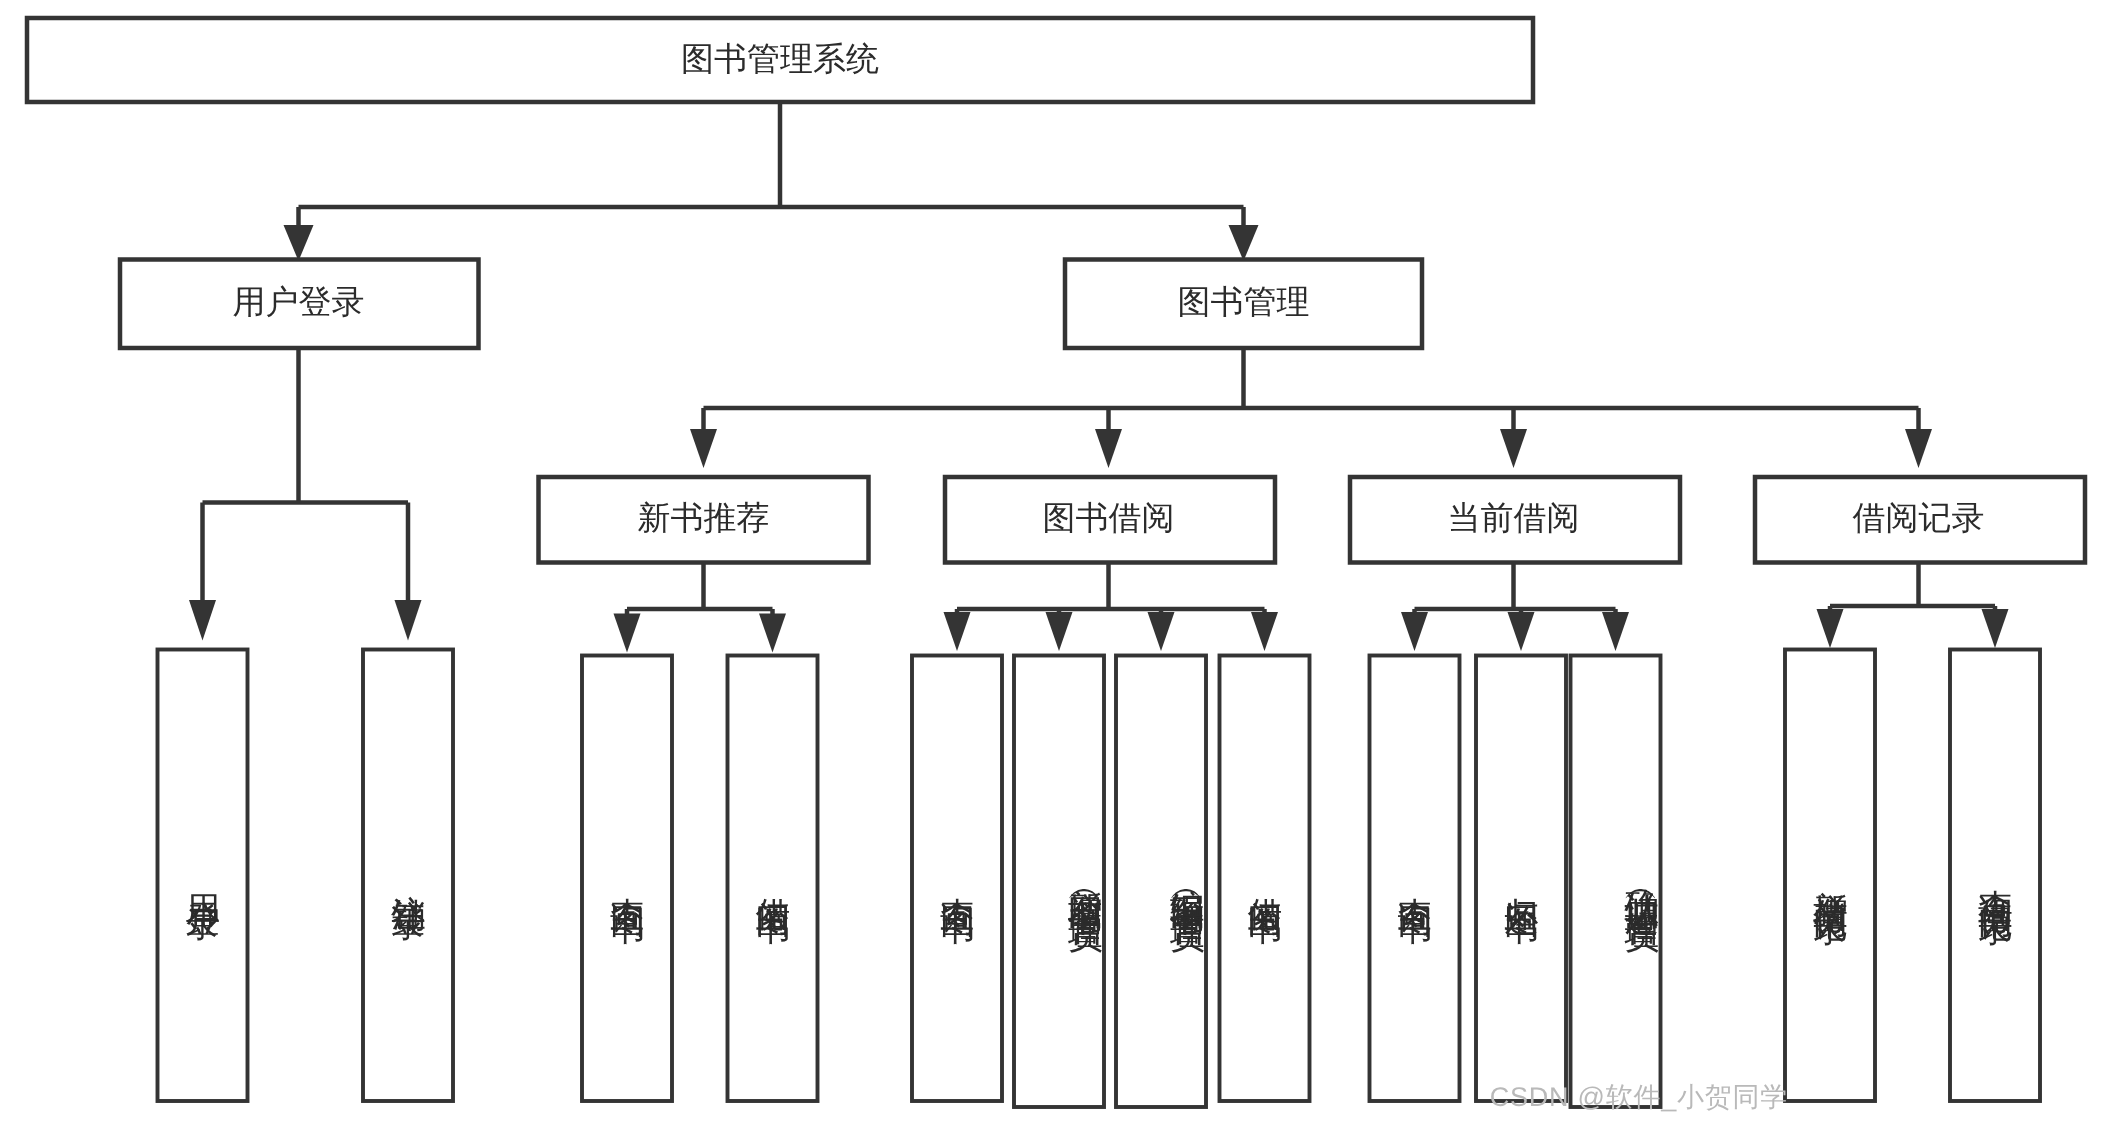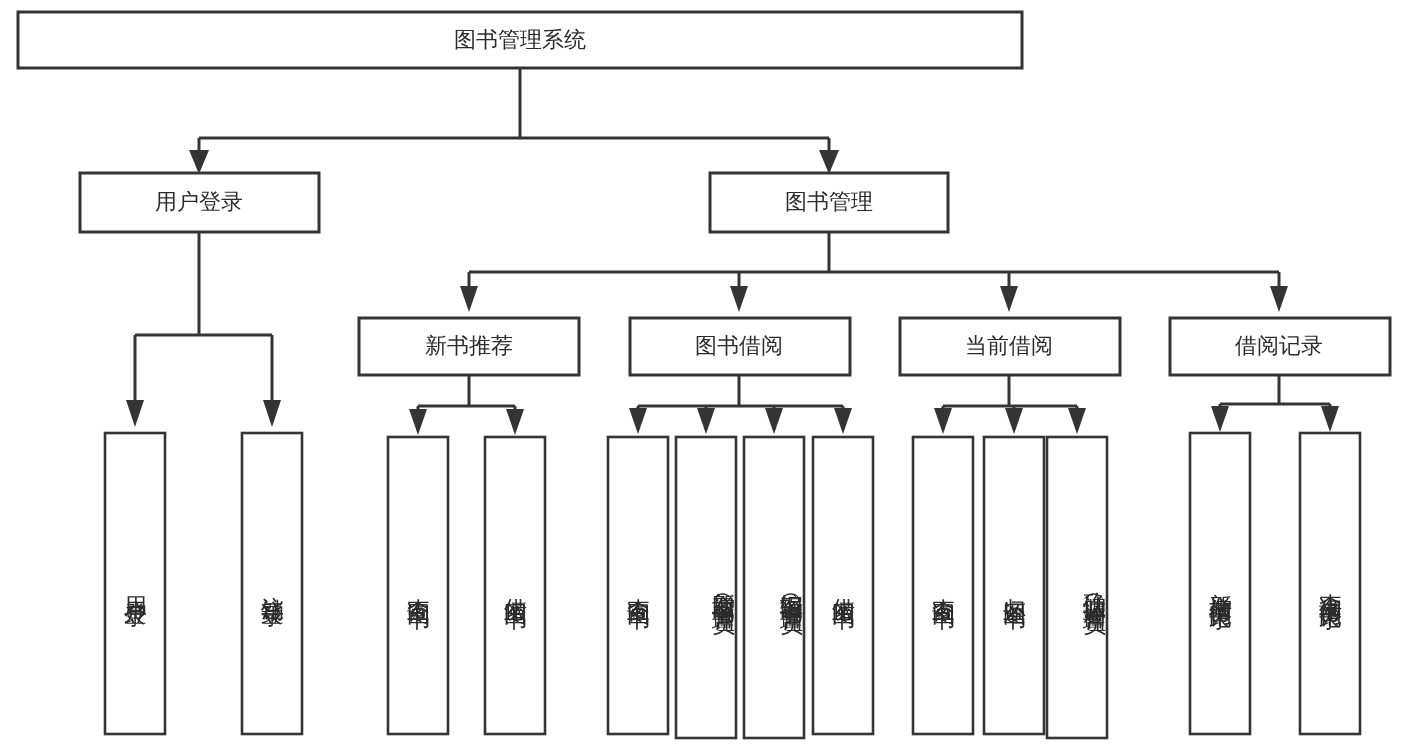--- a/index.html
+++ b/index.html
@@ -209,13 +209,14 @@
   <div class="leaf-label-wrap" style="left:744px; top:437px; width:60px; height:301px; align-items:flex-start;">编辑图书（管理员）</div>
   <div class="leaf-label-wrap" style="left:813px; top:437px; width:60px; height:297px;">借阅图书</div>
 
   <div class="leaf-label-wrap" style="left:913px; top:437px; width:60px; height:297px;">查询图书</div>
   <div class="leaf-label-wrap" style="left:984px; top:437px; width:60px; height:297px;">归还图书</div>
   <div class="leaf-label-wrap" style="left:1047px; top:437px; width:60px; height:301px; align-items:flex-start;">确认归还（管理员）</div>
 
   <div class="leaf-label-wrap" style="left:1190px; top:433px; width:60px; height:301px;">新增借阅记录</div>
   <div class="leaf-label-wrap" style="left:1300px; top:433px; width:60px; height:301px;">查询借阅记录</div>
 
+  <div class="watermark">CSDN @软件_小贺同学</div>
 </div>
 
 </body></html>

